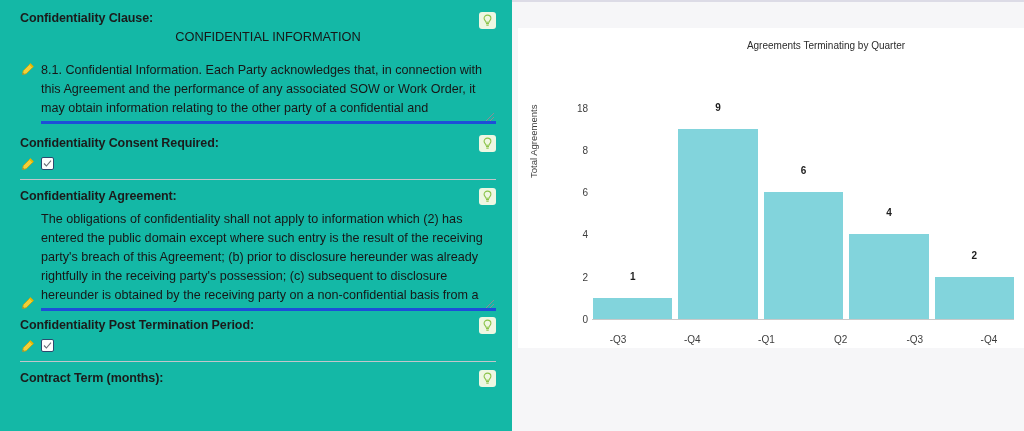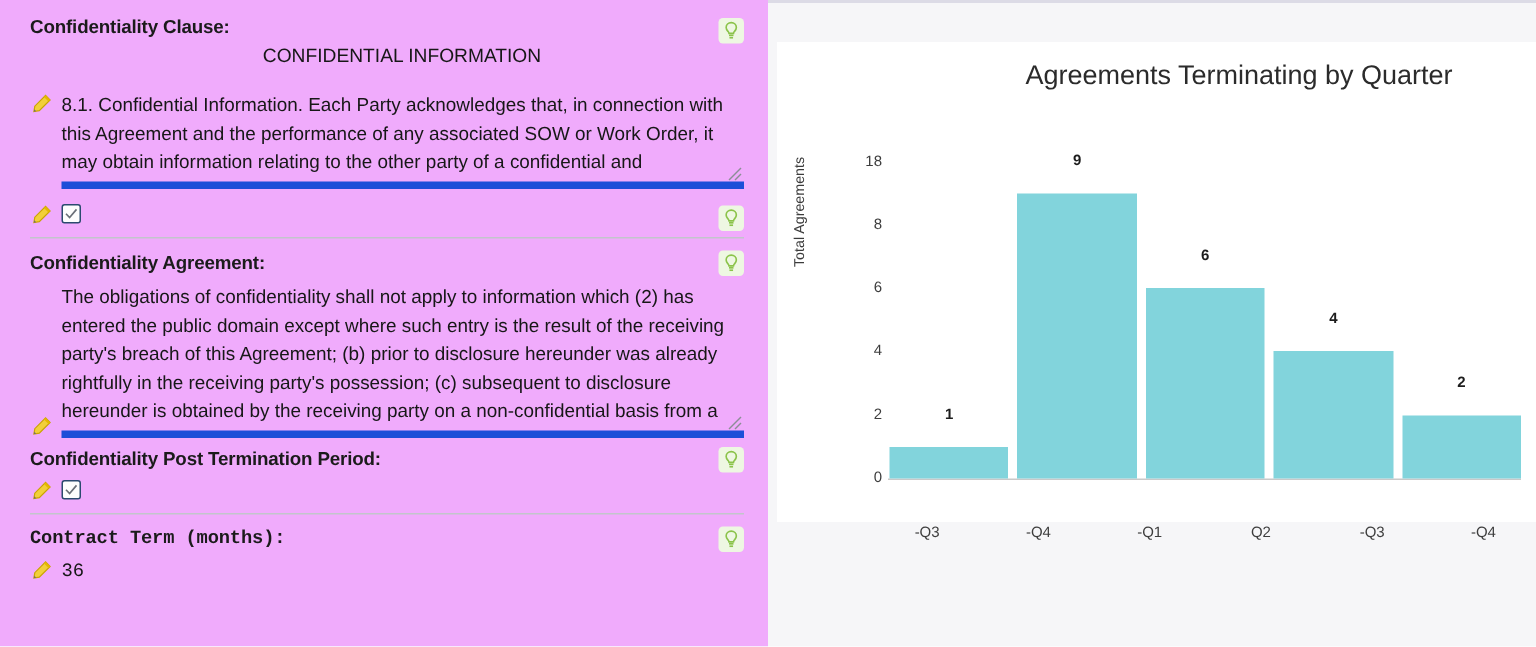--- a/index.html
+++ b/index.html
@@ -8,21 +8,21 @@
     width: 1024px; height: 431px;
     overflow: hidden;
     font-family: "Liberation Sans", sans-serif;
     background: #ffffff;
   }
   #app { position: relative; width: 1024px; height: 431px; display: flex; }
 
   
   .left-panel {
     width: 512px; height: 431px;
-    background: #f0abfc;
+    background: #14b8a6;
     padding: 8px 16px 0 20px;
     position: relative;
     overflow: hidden;
   }
   .field-block { position: relative; }
   .field-label {
     font-size: 12.5px;
     font-weight: bold;
     color: #1b1b1b;
     letter-spacing: -0.1px;
@@ -39,21 +39,21 @@
   .bulb-badge svg { display:block; }
 
   .value-row { display: flex; align-items: flex-start; gap: 6px; }
   .pencil { flex: 0 0 auto; width: 15px; height: 15px; margin-top: 1px; }
   .pencil svg { display:block; }
 
   .textbox {
     position: relative;
     flex: 1 1 auto;
     border: none;
-    border-bottom: 5px solid #1d4ed8;
+    border-bottom: 3px solid #1d4ed8;
     padding-bottom: 3px;
   }
   .textbox p {
     margin: 0;
     font-size: 12.6px;
     line-height: 19px;
     color: #171717;
   }
   .resize-grip {
     position: absolute;
@@ -106,21 +106,21 @@
   .chart-card {
     position: absolute;
     left: 6px; top: 28px;
     width: 506px; height: 320px;
     background: #ffffff;
   }
   .chart-title {
     position: absolute;
     left: 0; right: 0; top: 12px;
     text-align: center;
-    font-size: 18px;
+    font-size: 10px;
     color: #2b2b2b;
     padding-left: 110px;
   }
   .y-axis-label {
     position: absolute;
     left: 10px; top: 150px;
     transform: rotate(-90deg);
     transform-origin: left top;
     font-size: 9.5px;
     color: #3b3b3b;
@@ -172,21 +172,20 @@
     font-size: 10px;
     font-weight: bold;
     color: #1d1d1d;
   }
   .x-ticks {
     position: absolute;
     left: 31px; right: 0;
     top: 258px;
     display: flex;
     gap: 24px;
-    margin-top: 16px;
   }
   .x-tick {
     flex: 1 1 0;
     text-align: center;
     font-size: 10px;
     color: #3d3d3d;
   }
 </style>
 </head>
 <body>
@@ -219,20 +218,21 @@
             <svg width="10" height="10" viewBox="0 0 10 10">
               <line x1="9" y1="1" x2="1" y2="9" stroke="#8b8e96" stroke-width="1"></line>
               <line x1="9" y1="5" x2="5" y2="9" stroke="#8b8e96" stroke-width="1"></line>
             </svg>
           </span>
         </div>
       </div>
     </div>
 
     <div class="field-block" style="margin-top:9px;">
+      <div class="field-label">Confidentiality Consent Required:</div>
       <div class="bulb-badge" style="top:2px;">
         <svg width="11" height="13" viewBox="0 0 11 13">
           <path d="M5.5 1.1C3.5 1.1 2.1 2.6 2.1 4.3c0 1.2.6 1.9 1.2 2.6.4.5.6.8.7 1.3h3c.1-.5.3-.8.7-1.3.6-.7 1.2-1.4 1.2-2.6C8.9 2.6 7.5 1.1 5.5 1.1z" fill="none" stroke="#8bc34a" stroke-width="1.1"></path>
           <rect x="4" y="9" width="3" height="1.1" fill="#8bc34a"></rect>
           <rect x="4.3" y="10.6" width="2.4" height="1.1" fill="#8bc34a"></rect>
         </svg>
       </div>
       <div class="value-row" style="margin-top:4px;">
         <span class="pencil">
           <svg width="15" height="15" viewBox="0 0 15 15">
@@ -298,38 +298,28 @@
         </span>
         <span class="checkbox">
           <svg width="9" height="9" viewBox="0 0 9 9">
             <polyline points="1,4.5 3.4,7 8,1.6" fill="none" stroke="#6a6f78" stroke-width="1.1"></polyline>
           </svg>
         </span>
       </div>
       <div class="sep-line" style="margin-top:7px;"></div>
     </div>
 
-    <div class="field-block" style="margin-top:6px;font-family:Liberation Mono, monospace;">
+    <div class="field-block" style="margin-top:6px;">
       <div class="field-label">Contract Term (months):</div>
       <div class="bulb-badge" style="top:2px;">
         <svg width="11" height="13" viewBox="0 0 11 13">
           <path d="M5.5 1.1C3.5 1.1 2.1 2.6 2.1 4.3c0 1.2.6 1.9 1.2 2.6.4.5.6.8.7 1.3h3c.1-.5.3-.8.7-1.3.6-.7 1.2-1.4 1.2-2.6C8.9 2.6 7.5 1.1 5.5 1.1z" fill="none" stroke="#8bc34a" stroke-width="1.1"></path>
           <rect x="4" y="9" width="3" height="1.1" fill="#8bc34a"></rect>
           <rect x="4.3" y="10.6" width="2.4" height="1.1" fill="#8bc34a"></rect>
         </svg>
-      </div>
-      <div class="value-row" style="margin-top:4px;">
-        <span class="pencil">
-          <svg width="15" height="15" viewBox="0 0 15 15">
-            <path d="M10.4 1.6l3 3-7.2 7.2-3.6.6.6-3.6z" fill="#f2cf3a" stroke="#c9a400" stroke-width="0.8"></path>
-            <path d="M2.6 12.4l1.5-.3-1.2-1.2z" fill="#6b6b6b"></path>
-            <path d="M10.4 1.6l3 3-1.1 1.1-3-3z" fill="#e6b800"></path>
-          </svg>
-        </span>
-        <span class="plain-value">36</span>
       </div>
     </div>
 
   </div>
 
   <div class="right-panel">
     <div class="rp-topbar"></div>
 
     <div class="chart-card">
       <div class="chart-title">Agreements Terminating by Quarter</div>

